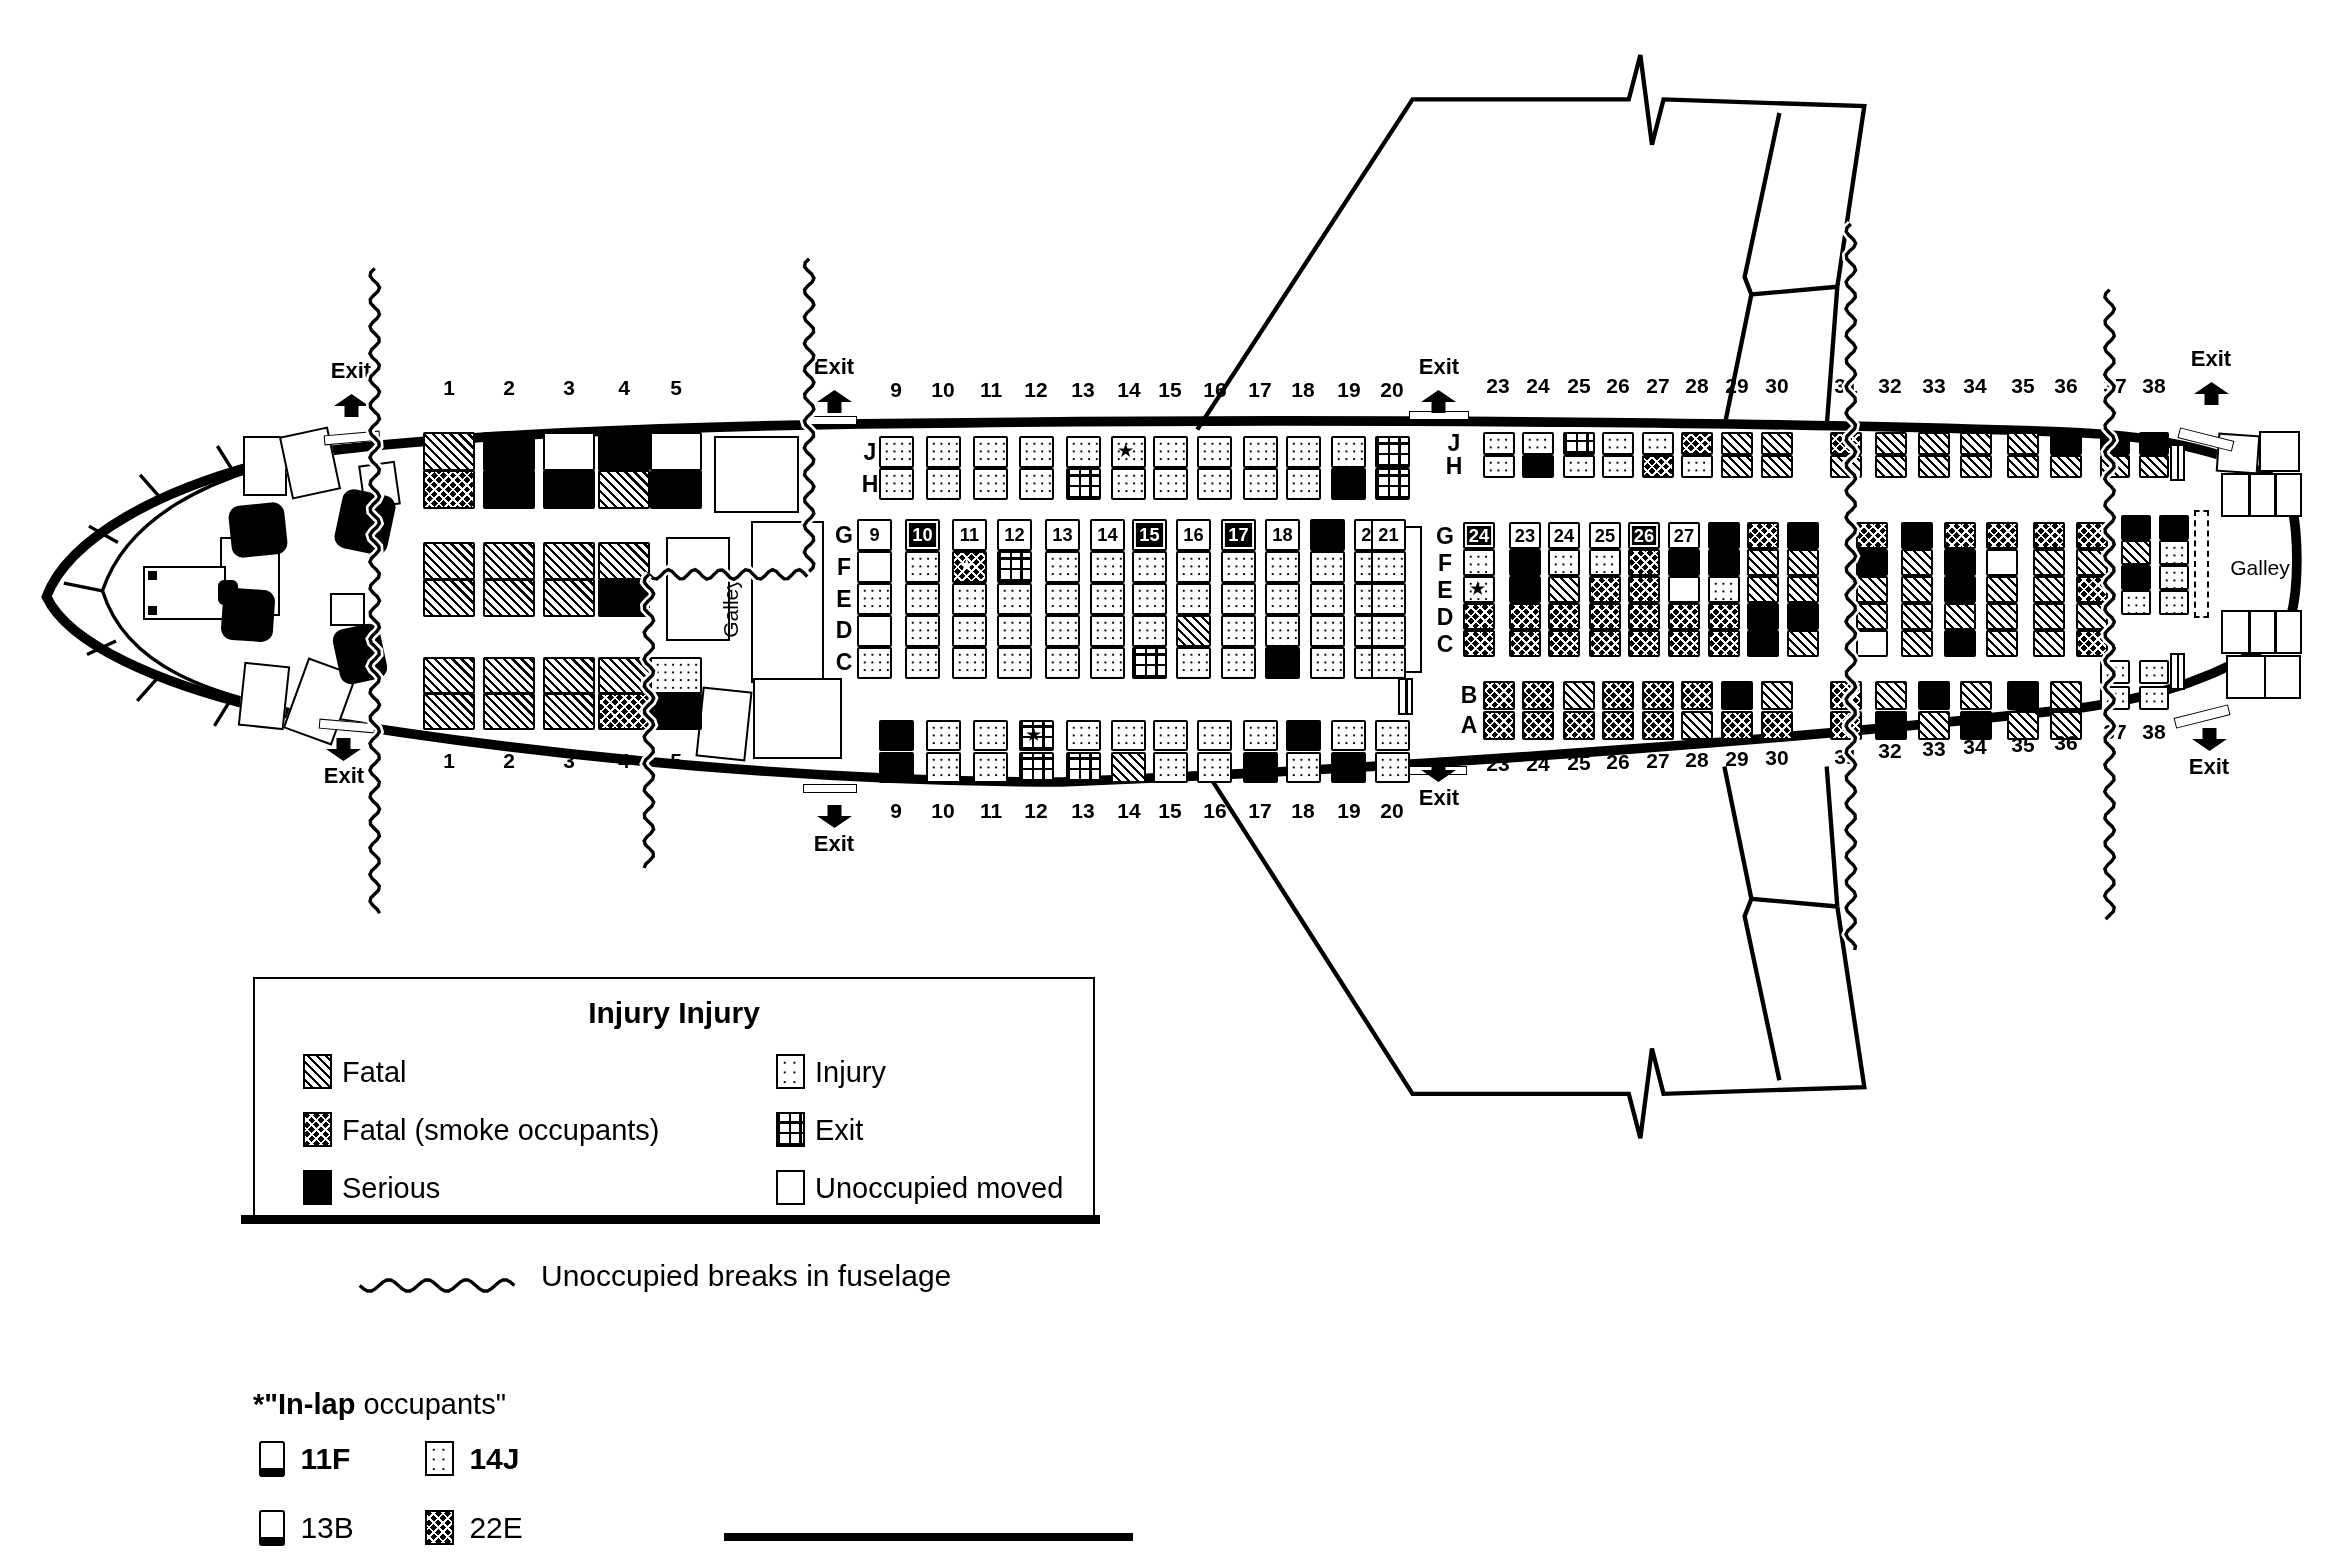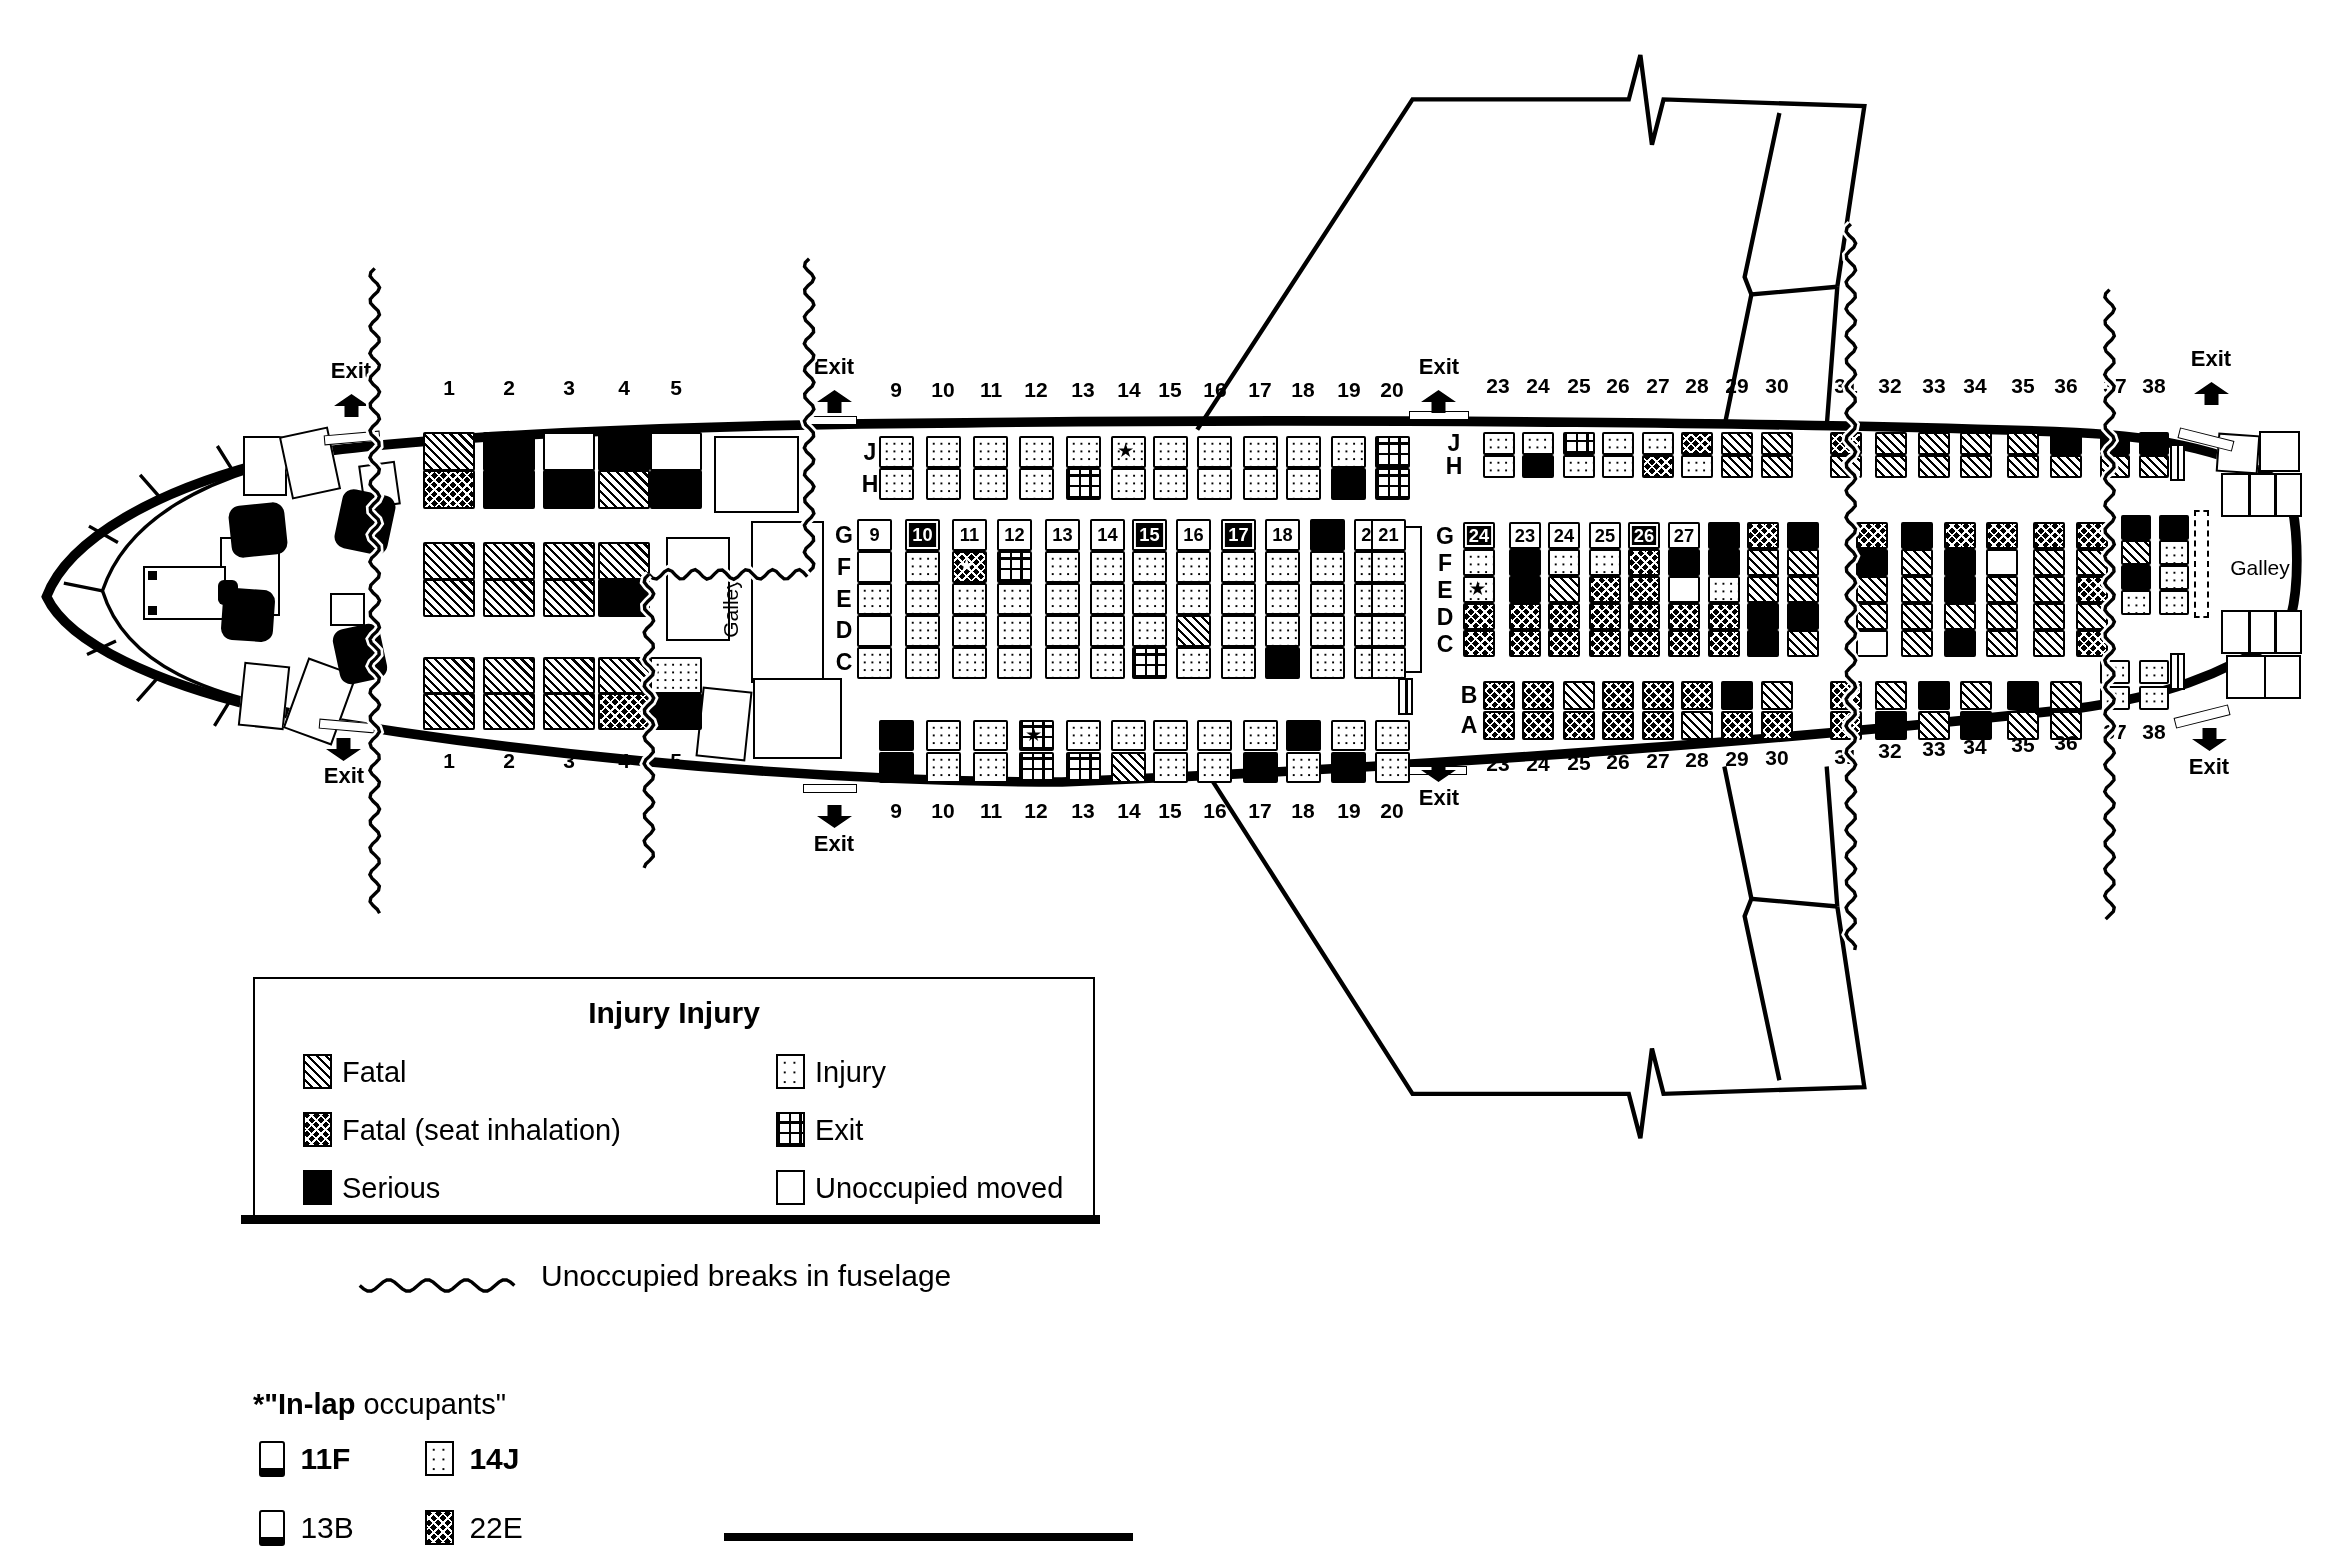--- a/index.html
+++ b/index.html
@@ -557,21 +557,21 @@
     </svg>
 
   <div class="lgbox">
     <div class="lgtitle">Injury Injury</div>
   <div class="lgrow" style="left: 48px; top: 75px;">
         <div class="lgsw st-fatal"></div>
         <div class="lglab">Fatal</div>
       </div>
       <div class="lgrow" style="left: 48px; top: 133px;">
         <div class="lgsw st-smoke"></div>
-        <div class="lglab">Fatal (seat inhalation)</div>
+        <div class="lglab">Fatal (smoke occupants)</div>
       </div>
       <div class="lgrow" style="left: 48px; top: 191px;">
         <div class="lgsw st-serious"></div>
         <div class="lglab">Serious</div>
       </div>
       <div class="lgrow" style="left: 521px; top: 75px;">
         <div class="lgsw st-minor"></div>
         <div class="lglab">Injury</div>
       </div>
       <div class="lgrow" style="left: 521px; top: 133px;">

